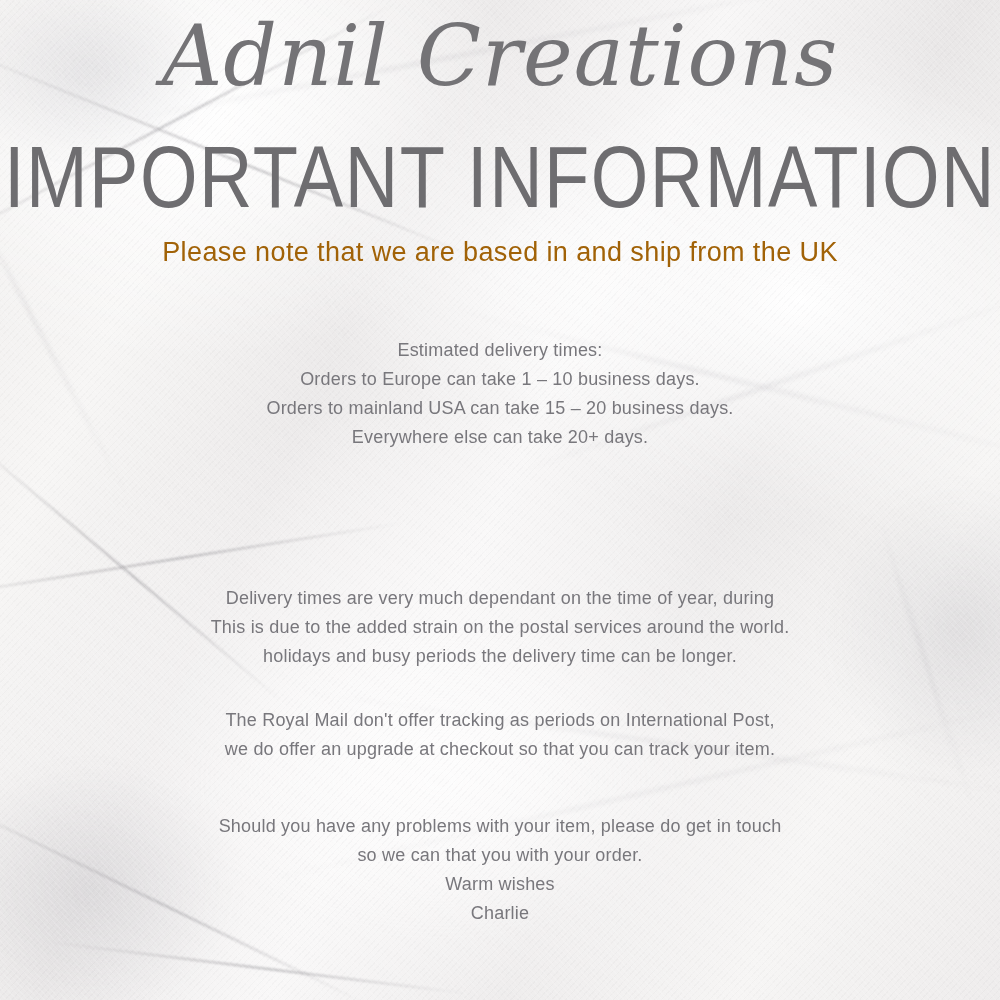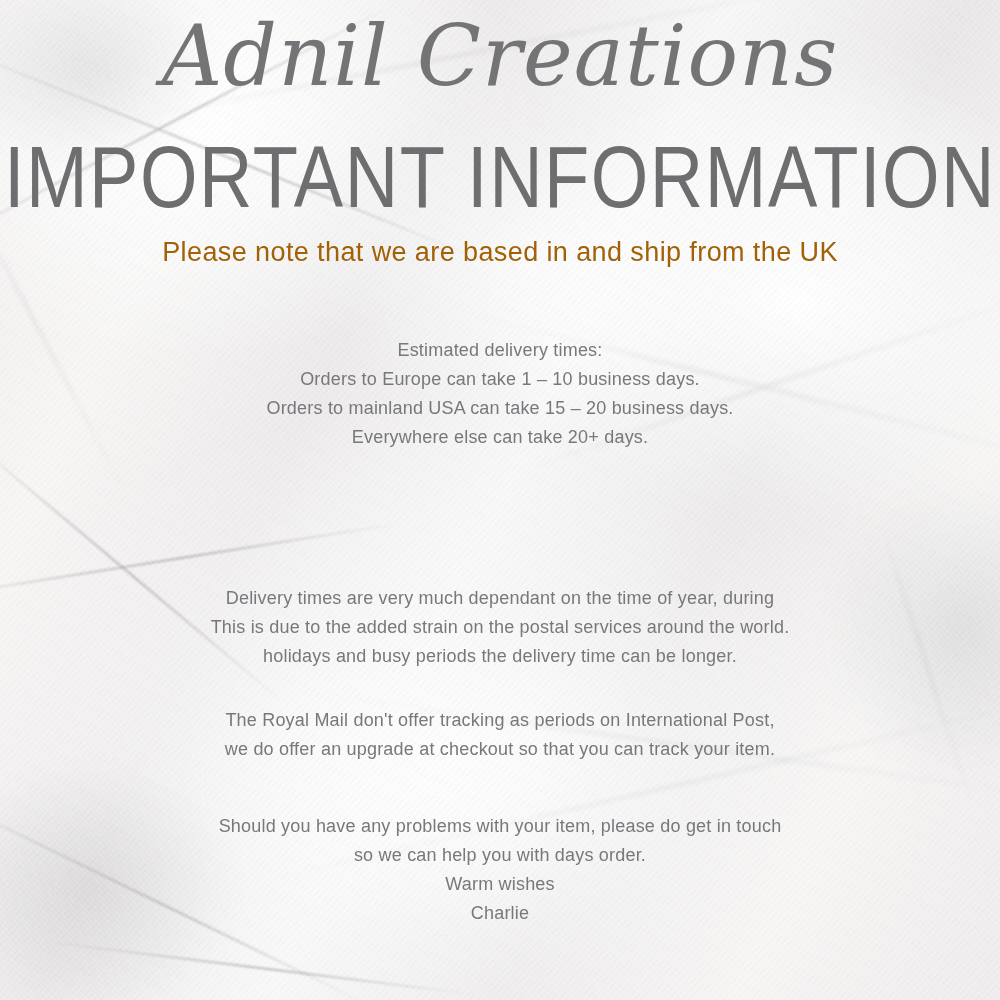--- a/index.html
+++ b/index.html
@@ -189,19 +189,19 @@
       <p>holidays and busy periods the delivery time can be longer.</p>
     </div>
 
     <div class="block block-tracking">
       <p>The Royal Mail don't offer tracking as periods on International Post,</p>
       <p>we do offer an upgrade at checkout so that you can track your item.</p>
     </div>
 
     <div class="block block-closing">
       <p>Should you have any problems with your item, please do get in touch</p>
-      <p>so we can help you with days order.</p>
+      <p>so we can that you with your order.</p>
       <p class="sign-line">Warm wishes</p>
       <p class="sign-line">Charlie</p>
     </div>
 
   </div>
 </div>
 
 </body></html>

